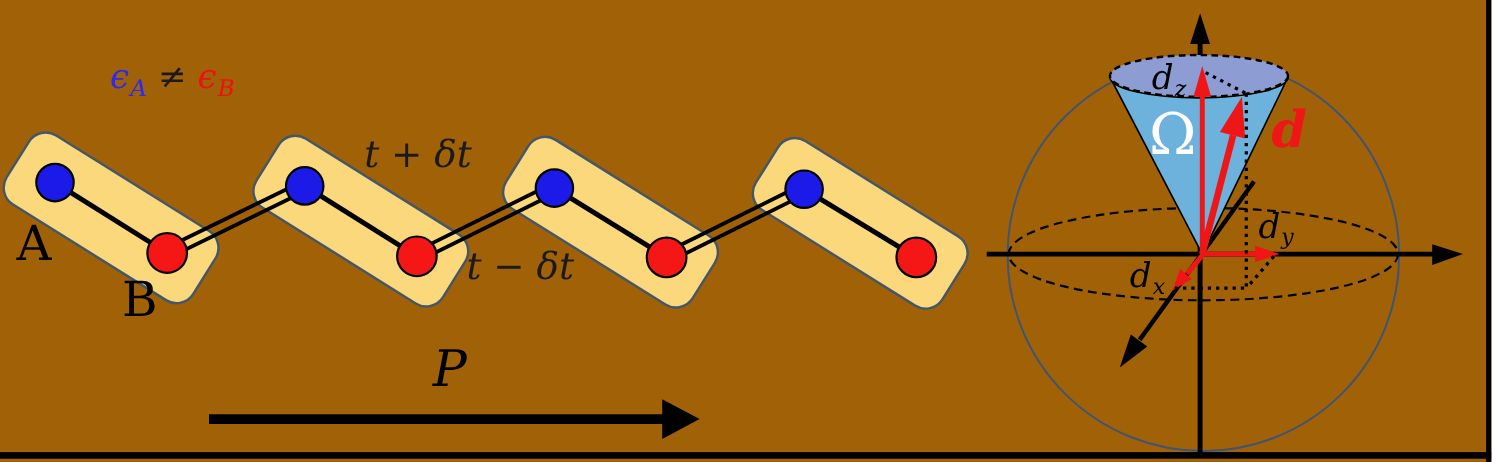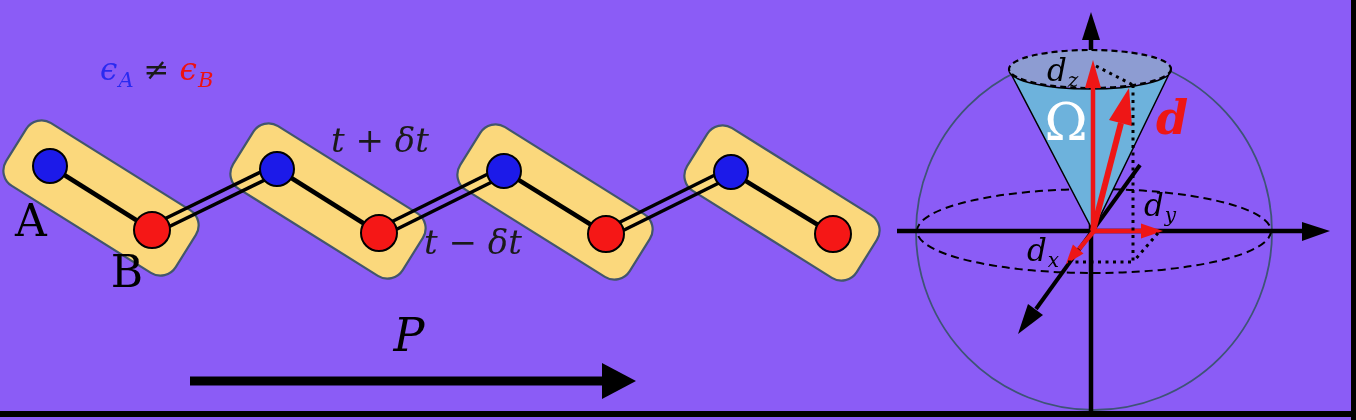--- a/index.html
+++ b/index.html
@@ -1,16 +1,16 @@
 <!DOCTYPE html>
 <html><head>
 <meta charset="utf-8">
 <style>
   html, body { margin: 0; padding: 0; background: #ffffff; }
-  .stage { width: 1356px; height: 420px; position: relative; background: #8b5cf6; }
+  .stage { width: 1356px; height: 420px; position: relative; background: #a16207; }
   svg { display: block; }
   text { font-family: "DejaVu Serif", "Liberation Serif", serif; }
   .math  { font-style: italic; }
   .upright { font-style: normal; }
 </style>
 </head>
 <body>
 
 <div class="stage">
 <svg width="1356" height="420" viewBox="0 0 1356 420" xmlns="http://www.w3.org/2000/svg">

